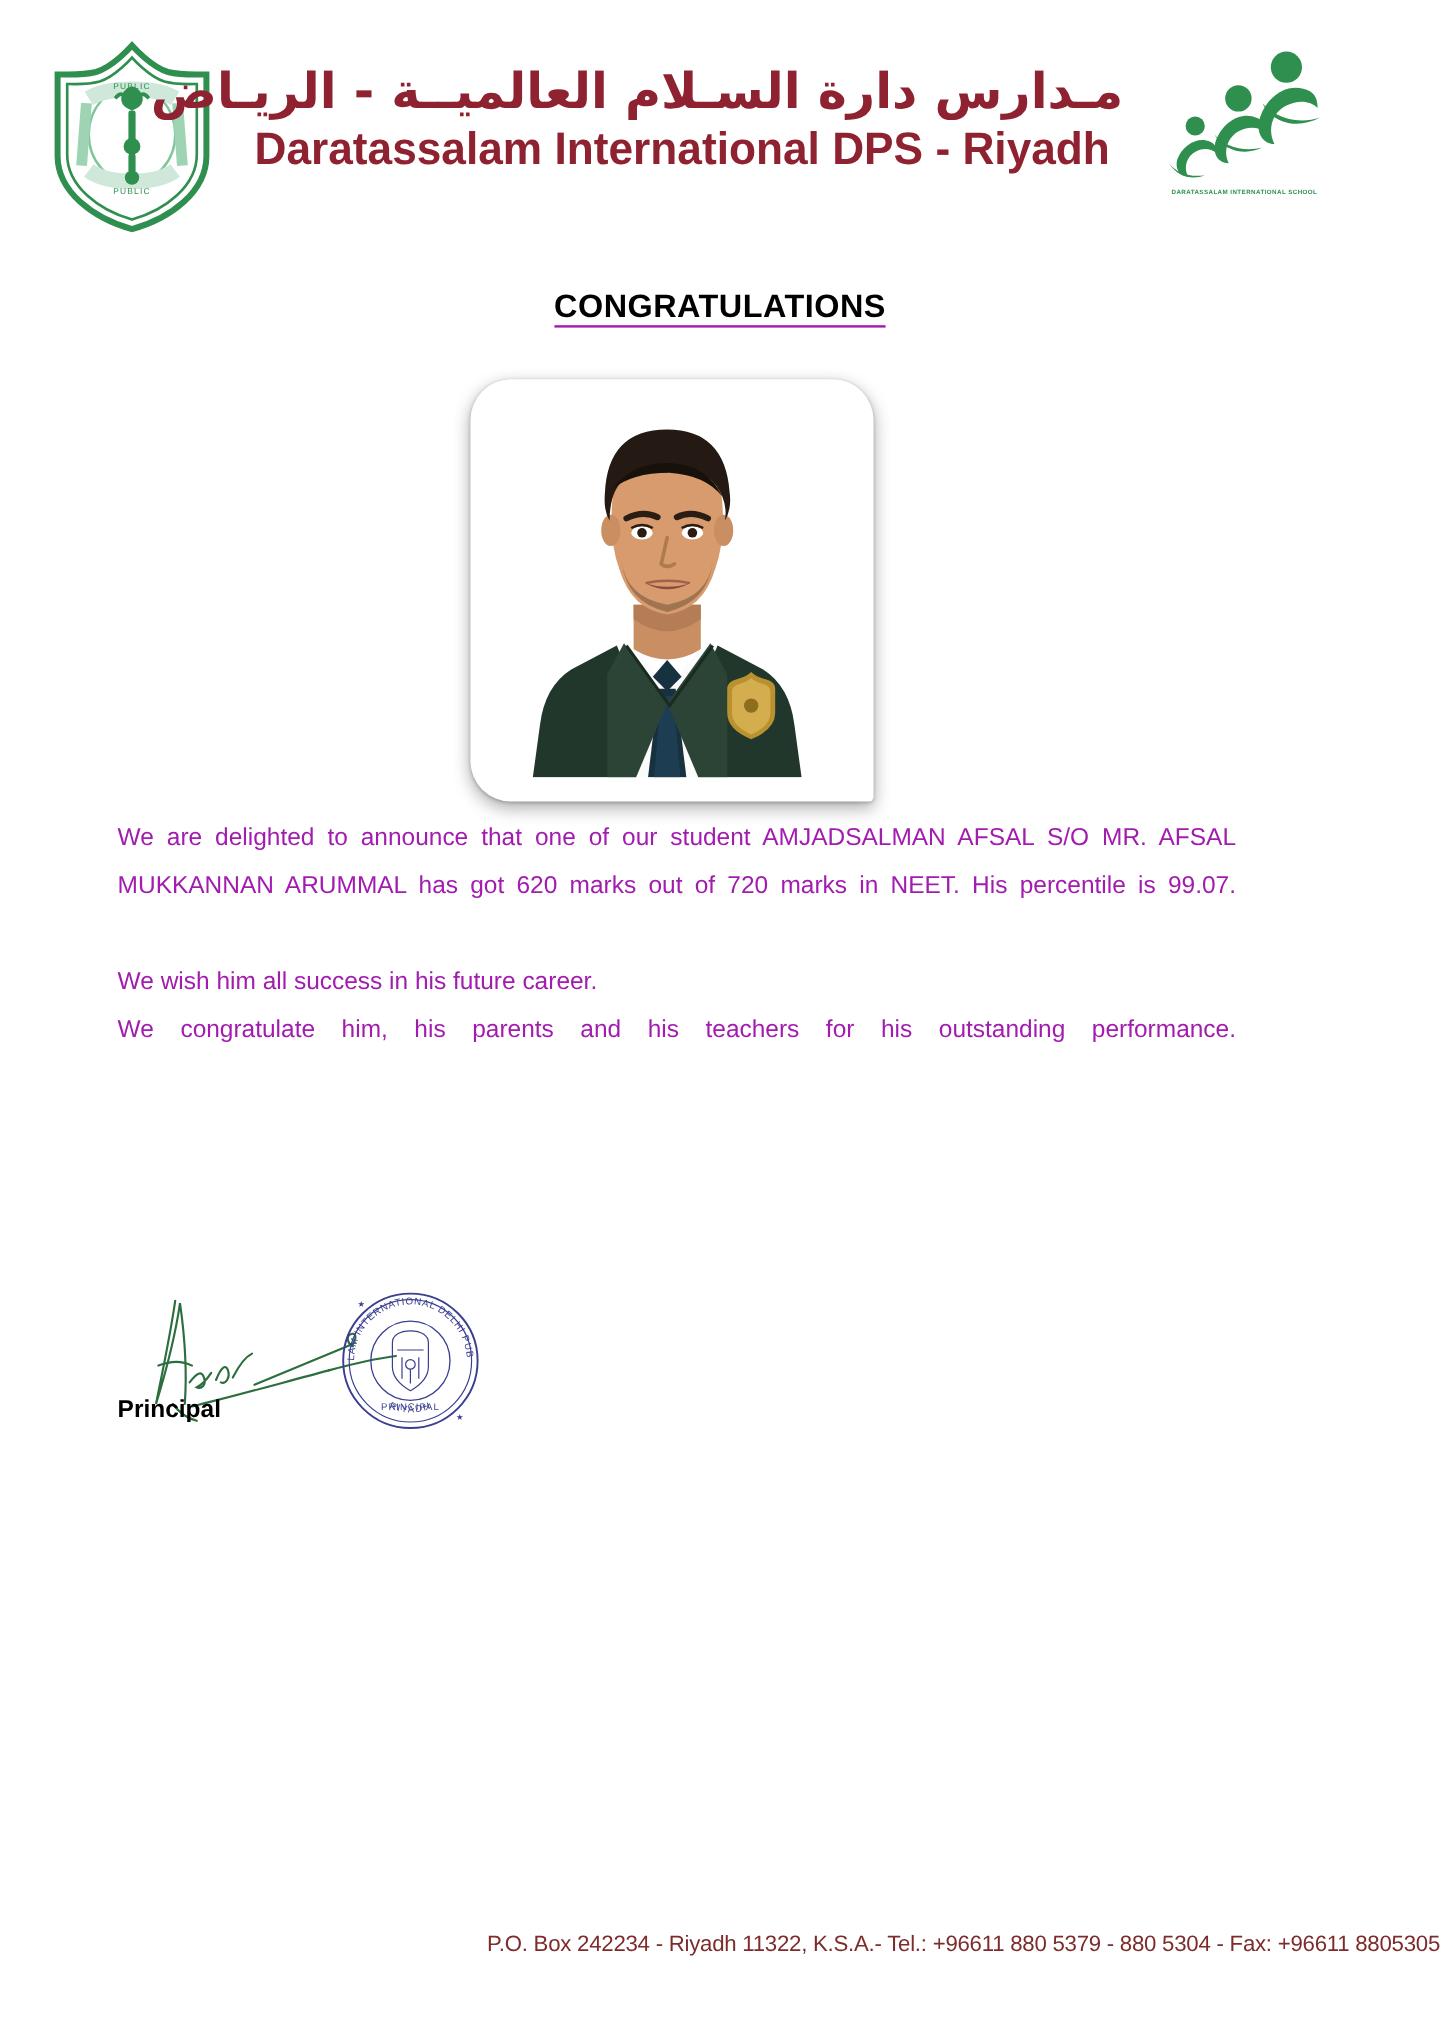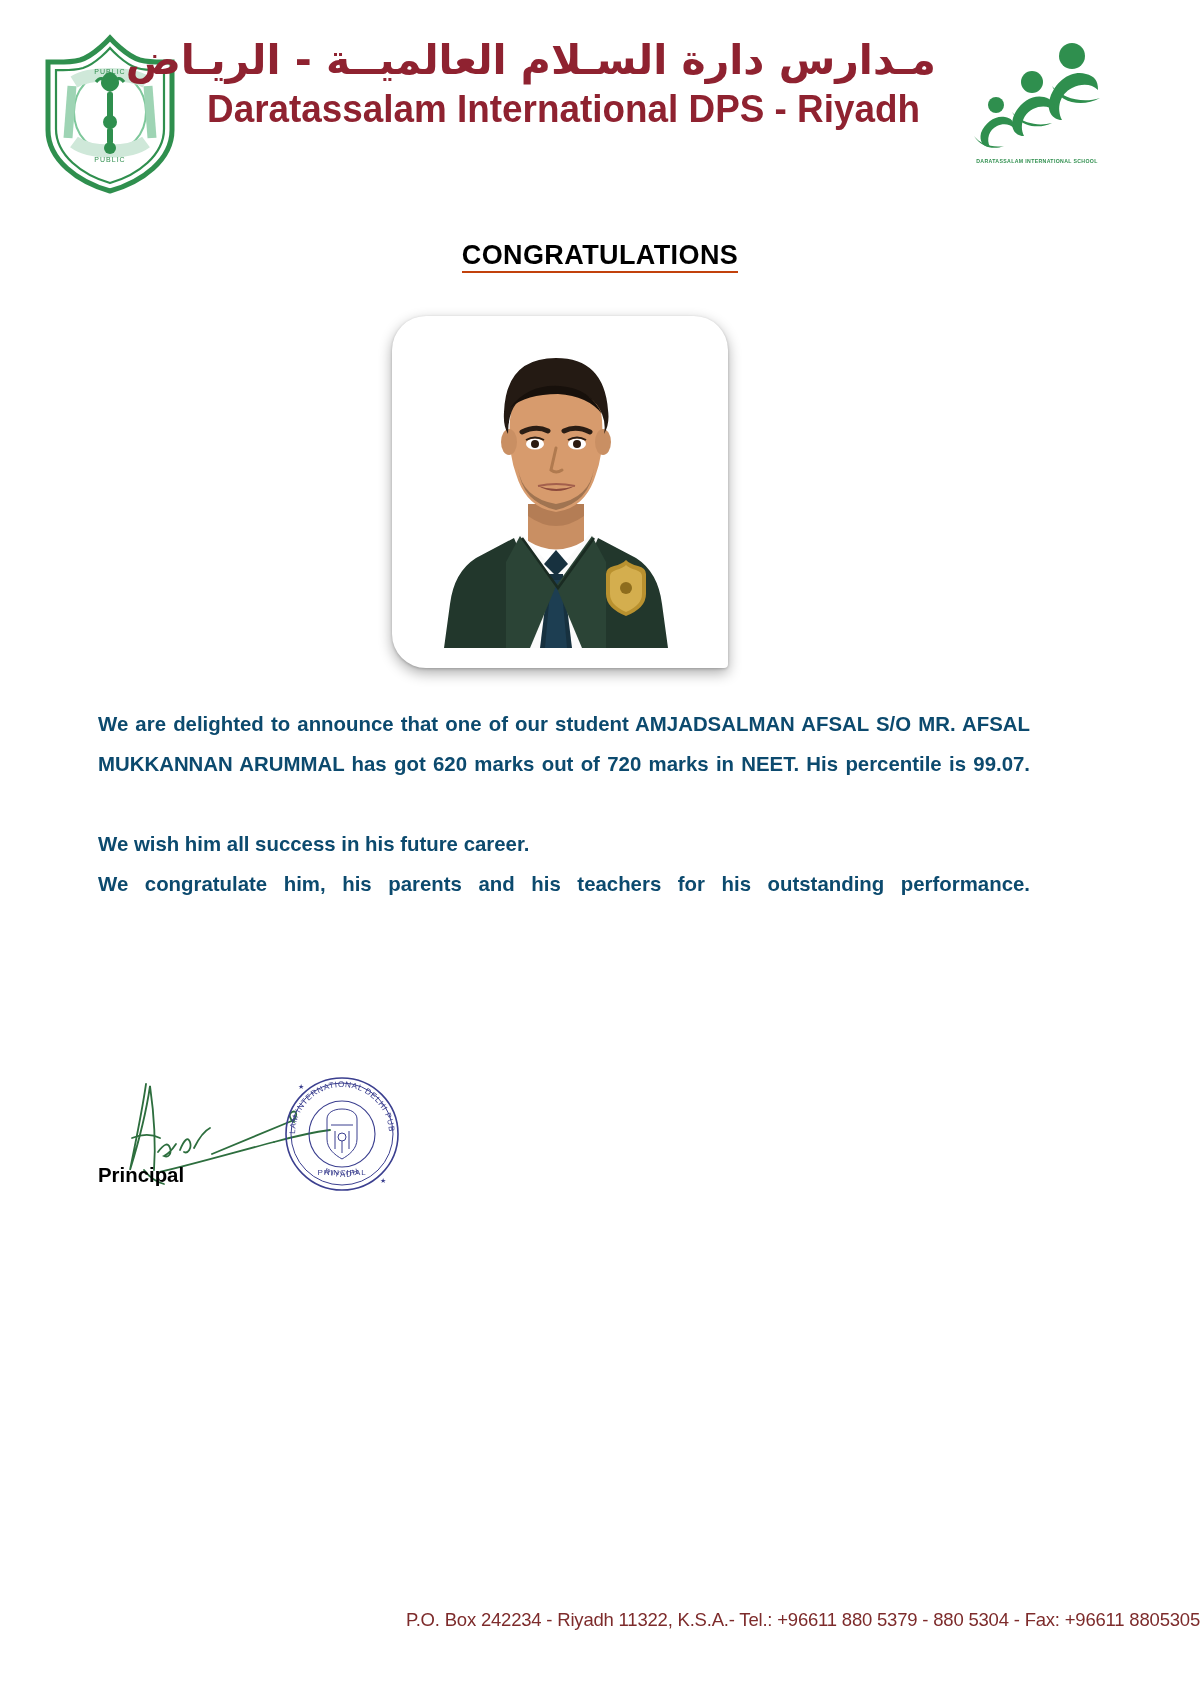--- a/index.html
+++ b/index.html
@@ -16,22 +16,22 @@
   
   .header{
     position:absolute;left:0;top:0;width:1200px;height:205px;
   }
   .crest{
     position:absolute;left:34px;top:34px;width:152px;height:160px;
   }
   .crest svg{display:block;width:152px;height:160px;}
 
   .school-names{
-    position:absolute;left:196px;top:36px;width:740px;
-    text-align:left;
+    position:absolute;left:196px;top:52px;width:740px;
+    text-align:right;
   }
   .arabic-name{
     font-family:"DejaVu Sans", sans-serif;
     direction:rtl;
     font-size:41px;
     font-weight:bold;
     color:#8f2230;
     letter-spacing:0px;
     line-height:1.18;
     white-space:nowrap;
@@ -64,46 +64,46 @@
   
   .title{
     position:absolute;left:0;top:240px;width:1200px;
     text-align:center;
     font-size:27px;
     font-weight:bold;
     letter-spacing:.4px;
     color:#000;
   }
   .title span{
-    border-bottom:2px solid #c2410c;
+    border-bottom:2px solid #a21caf;
     padding-bottom:1px;
   }
 
   
   .photo-frame{
     position:absolute;left:392px;top:316px;width:336px;height:352px;
     background:#ffffff;
     border-radius:34px 34px 4px 34px;
     box-shadow:0 5px 14px rgba(0,0,0,.33), 0 1px 3px rgba(0,0,0,.2);
   }
   .photo-inner{
     position:absolute;left:18px;top:20px;width:292px;height:312px;
     border-radius:26px 26px 2px 26px;
     overflow:hidden;
     background:#ffffff;
   }
   .photo-inner svg{display:block;width:292px;height:312px;}
 
   
   .body-text{
-    position:absolute;left:98px;top:704px;width:932px;
+    position:absolute;left:98px;top:678px;width:932px;
     font-size:20.4px;
-    font-weight:bold;
+    font-weight:normal;
     line-height:40px;
-    color:#0c4a6e;
+    color:#a21caf;
   }
   .para-justified{text-align:justify;text-justify:inter-word;}
   .para-justified::after{content:"";display:inline-block;width:100%;}
   .para-left{text-align:left;}
   .para{margin:0;}
 
   
   .sig-area{position:absolute;left:98px;top:1066px;width:420px;height:130px;}
   .sig-area svg{display:block;width:320px;height:120px;}
   .stamp{position:absolute;left:283px;top:1075px;width:118px;height:118px;}

